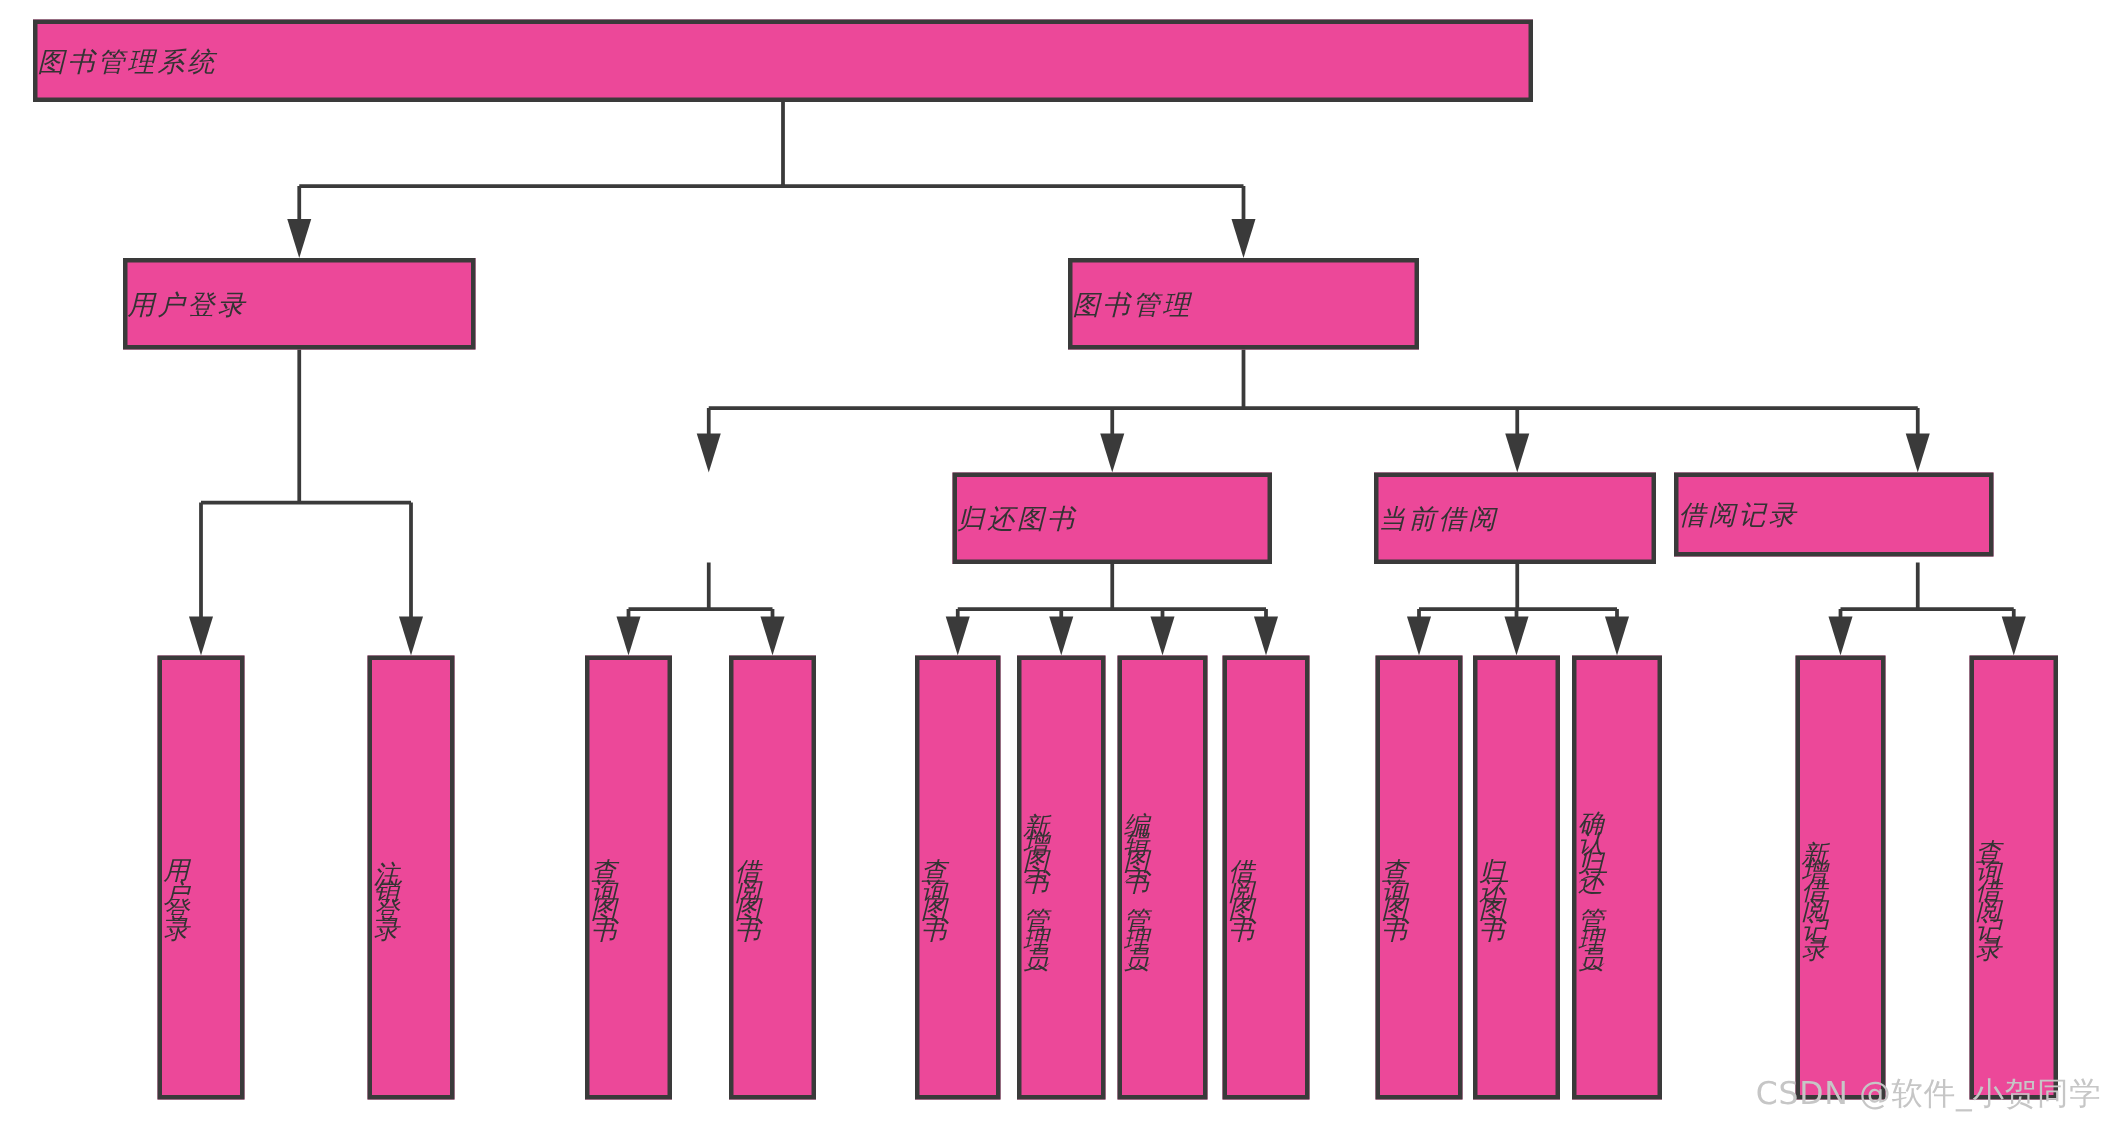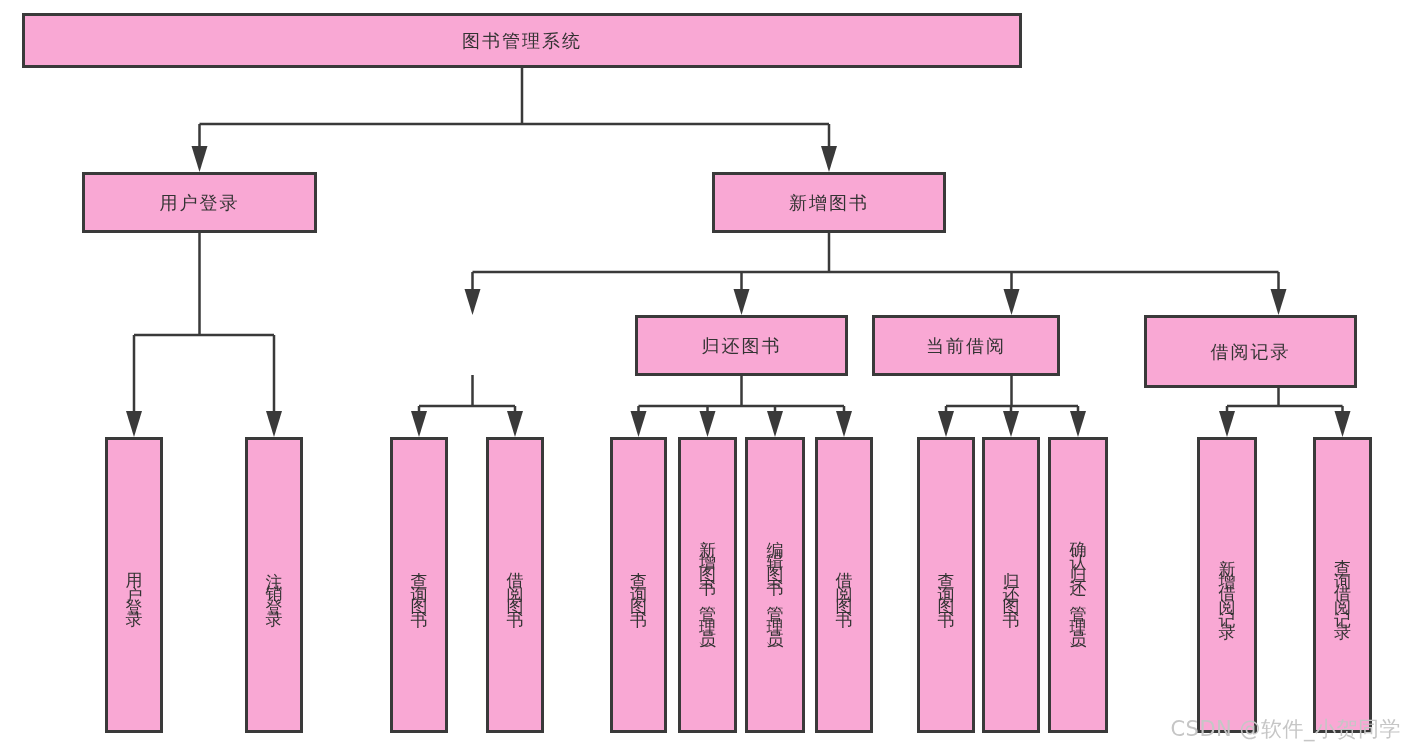--- a/index.html
+++ b/index.html
@@ -6,26 +6,27 @@
   .canvas{
     position:relative;
     width:1405px;height:747px;
     background:#ffffff;
     font-family:"DejaVu Sans","Liberation Sans",sans-serif;
     overflow:hidden;
   }
   svg.connectors{position:absolute;left:0;top:0;z-index:0;}
   .node{
     position:absolute;
-    background:#f9a8d4;
+    background:#ec4899;
     border:3px solid #3a3a3a;
     box-sizing:border-box;
-    display:flex;align-items:center;justify-content:center;
+    display:flex;align-items:center;justify-content:flex-start;
     color:#333333;
     z-index:1;
+    font-style:italic;
   }
   .node.h{font-size:18px;letter-spacing:2px;white-space:nowrap;}
   .node.leaf span{
     writing-mode:vertical-rl;
     text-orientation:mixed;
     font-size:17px;
     line-height:1;
     letter-spacing:13px;
     color:#333333;
   }
@@ -86,30 +87,30 @@
   </svg>
 
   <div class="node h" style="left:22px;top:13px;width:1000px;height:55px">
     <span>图书管理系统</span>
   </div>
 
   <div class="node h" style="left:82px;top:172px;width:235px;height:61px">
     <span>用户登录</span>
   </div>
   <div class="node h" style="left:712px;top:172px;width:234px;height:61px">
-    <span>新增图书</span>
+    <span>图书管理</span>
   </div>
 
   <div class="node h" style="left:635px;top:315px;width:213px;height:61px">
     <span>归还图书</span>
   </div>
-  <div class="node h" style="left:872px;top:315px;width:188px;height:61px">
+  <div class="node h" style="left:916px;top:315px;width:188px;height:61px">
     <span>当前借阅</span>
   </div>
-  <div class="node h" style="left:1144px;top:315px;width:213px;height:73px">
+  <div class="node h" style="left:1116px;top:315px;width:213px;height:56px">
     <span>借阅记录</span>
   </div>
 
   <div class="node leaf" style="left:105px;top:437px;width:58px;height:296px">
     <span>用户登录</span>
   </div>
   <div class="node leaf" style="left:245px;top:437px;width:58px;height:296px">
     <span>注销登录</span>
   </div>
 

